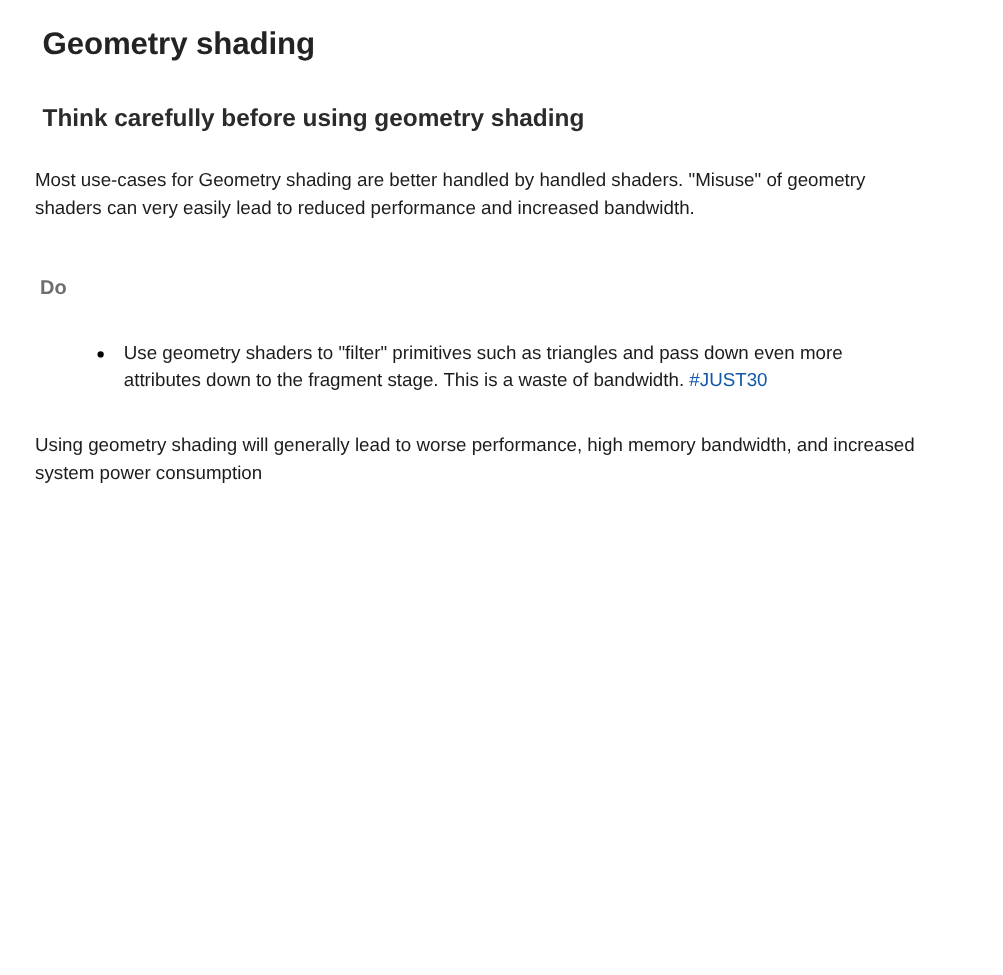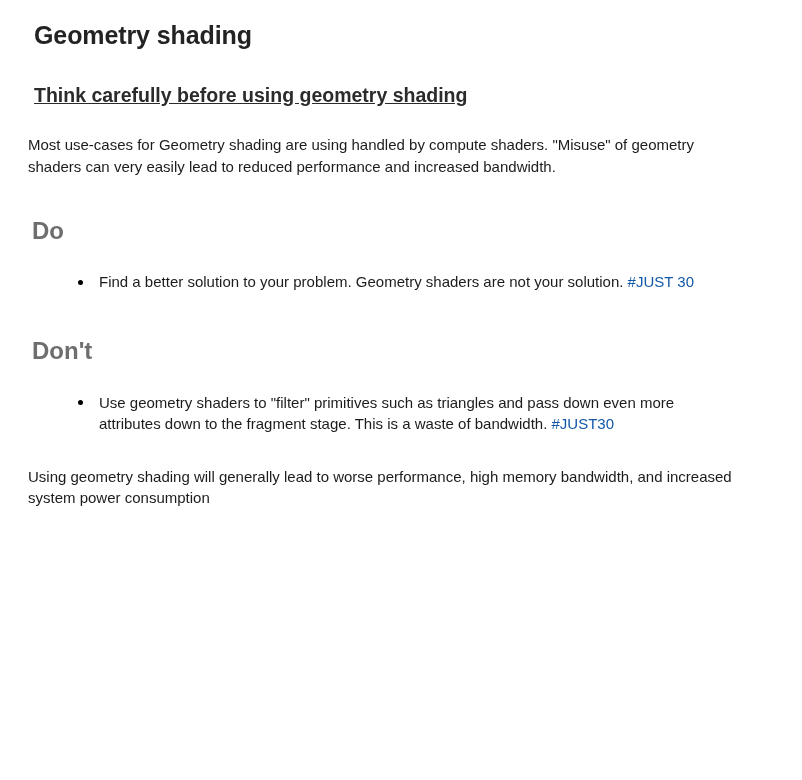--- a/index.html
+++ b/index.html
@@ -31,24 +31,23 @@
     padding: 20px 0 0 6px;
     line-height: 30px;
   }
   .h2 {
     font-size: 19.5px;
     font-weight: bold;
     color: #2b2b2b;
     margin: 0;
     padding: 33px 0 0 6px;
     line-height: 24px;
-    text-decoration: underline;
   }
   .h3 {
-    font-size: 24px;
+    font-size: 16px;
     font-weight: bold;
     color: #6e6e6e;
     margin: 0;
     padding: 0 0 0 4px;
     line-height: 24px;
   }
   .h3.do      { padding-top: 42px; }
   .h3.dont    { padding-top: 46px; }
   .h3.impact  { padding-top: 47px; }
   .h3.debug   { padding-top: 52px; }
@@ -104,32 +103,25 @@
 </style>
 </head>
 <body>
 
 <div class="doc">
 
   <h1 class="h1">Geometry shading</h1>
 
   <h2 class="h2">Think carefully before using geometry shading</h2>
 
-  <p class="para intro">Most use-cases for Geometry shading are using handled by compute shaders. "Misuse" of geometry shaders can very easily lead to reduced performance and increased bandwidth.</p>
+  <p class="para intro">Most use-cases for Geometry shading are better handled by handled shaders. "Misuse" of geometry shaders can very easily lead to reduced performance and increased bandwidth.</p>
 
   <h3 class="h3 do">Do</h3>
 
-  <ul class="bullets do">
-    <li>
-      <span class="bullet-dot"></span>
-      <span>Find a better solution to your problem. Geometry shaders are not your solution. </span><a class="ref" href="#">#JUST 30</a>
-    </li>
-  </ul>
 
-  <h3 class="h3 dont">Don't</h3>
 
   <ul class="bullets dont">
     <li>
       <span class="bullet-dot"></span>
       <span>Use geometry shaders to "filter" primitives such as triangles and pass down even more attributes down to the fragment stage. This is a waste of bandwidth. </span><a class="ref" href="#">#JUST30</a>
     </li>
   </ul>
 
 
   <p class="para impact">Using geometry shading will generally lead to worse performance, high memory bandwidth, and increased system power consumption</p>

